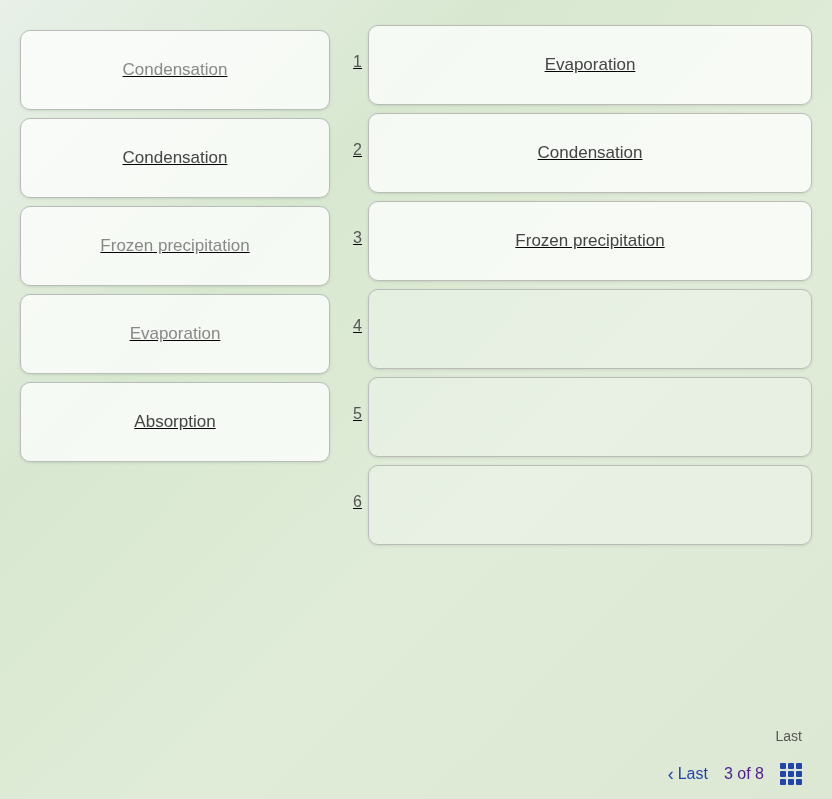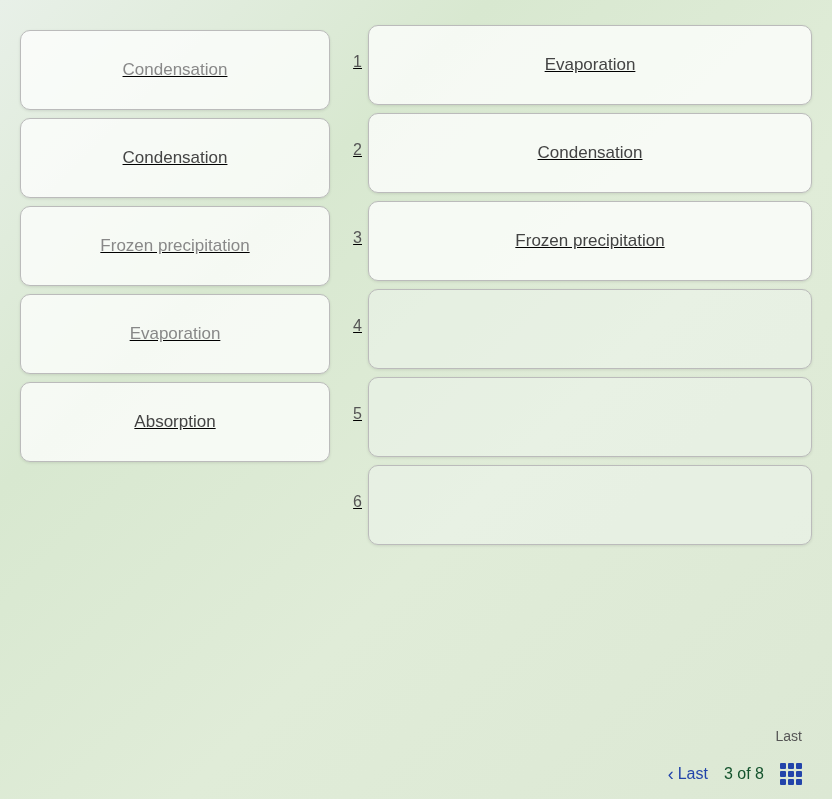--- a/index.html
+++ b/index.html
@@ -123,21 +123,21 @@
       color: #2244aa;
       font-weight: 500;
     }
 
     .nav-button .arrow {
       font-size: 18px;
     }
 
     .page-info {
       font-size: 16px;
-      color: #14532d;
+      color: #4c1d95;
     }
 
     .grid-icon {
       display: grid;
       grid-template-columns: repeat(3, 6px);
       grid-template-rows: repeat(3, 6px);
       gap: 2px;
       cursor: pointer;
     }
 

